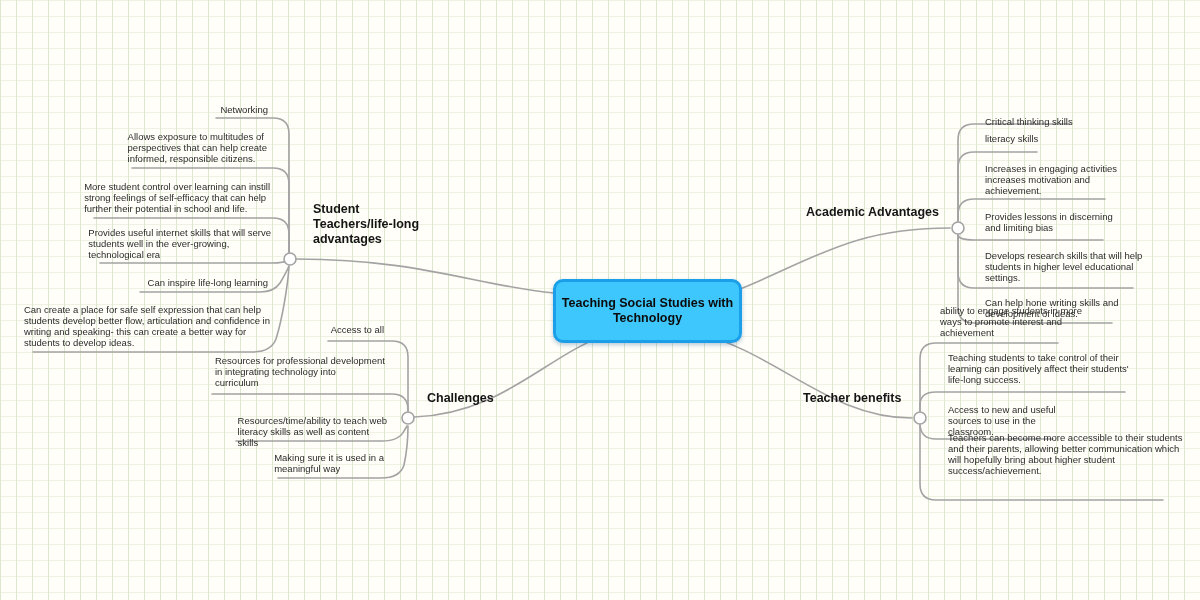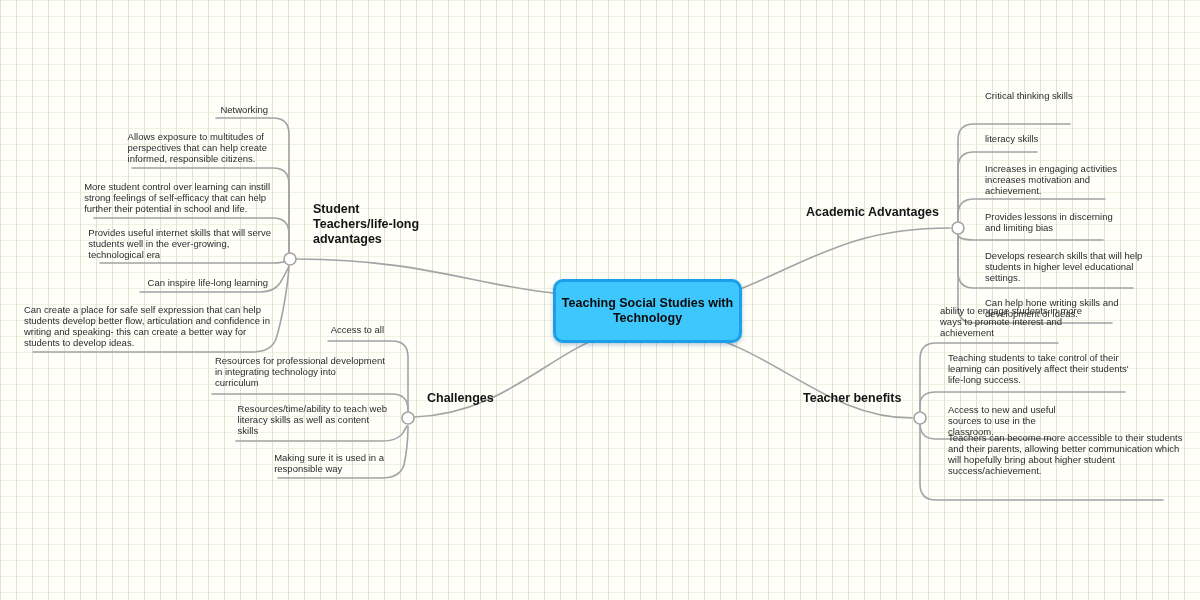--- a/index.html
+++ b/index.html
@@ -96,42 +96,42 @@
 further their potential in school and life.</div>
   <div class="item" style="right:929px;top:227px;">Provides useful internet skills that will serve
 students well in the ever-growing,
 technological era</div>
   <div class="item" style="right:932px;top:277px;">Can inspire life-long learning</div>
   <div class="item" style="right:930px;top:304px;">Can create a place for safe self expression that can help
 students develop better flow, articulation and confidence in
 writing and speaking- this can create a better way for
 students to develop ideas.</div>
 
-  <div class="item" style="left:985px;top:90px;text-align:center;">Critical thinking skills</div>
+  <div class="item" style="left:985px;top:116px;text-align:center;">Critical thinking skills</div>
   <div class="item" style="left:985px;top:133px;">literacy skills</div>
   <div class="item" style="left:985px;top:163px;">Increases in engaging activities
 increases motivation and
 achievement.</div>
   <div class="item" style="left:985px;top:211px;">Provides lessons in discerning
 and limiting bias</div>
   <div class="item" style="left:985px;top:297px;">Can help hone writing skills and
 development of ideas.</div>
   <div class="item" style="left:985px;top:250px;">Develops research skills that will help
 students in higher level educational
 settings.</div>
 
   <div class="item" style="right:816px;top:324px;">Access to all</div>
   <div class="item" style="right:815px;top:355px;">Resources for professional development
 in integrating technology into
 curriculum</div>
-  <div class="item" style="right:813px;top:403px;margin-left:39px;">Resources/time/ability to teach web
+  <div class="item" style="right:813px;top:415px;margin-left:39px;">Resources/time/ability to teach web
 literacy skills as well as content
 skills</div>
   <div class="item" style="right:816px;top:452px;">Making sure it is used in a
-responsible way</div>
+meaningful way</div>
 
   <div class="item" style="left:940px;top:305px;">ability to engage students in more
 ways to promote interest and
 achievement</div>
   <div class="item" style="left:948px;top:352px;">Teaching students to take control of their
 learning can positively affect their students'
 life-long success.</div>
   <div class="item" style="left:948px;top:404px;">Access to new and useful
 sources to use in the
 classroom.</div>

